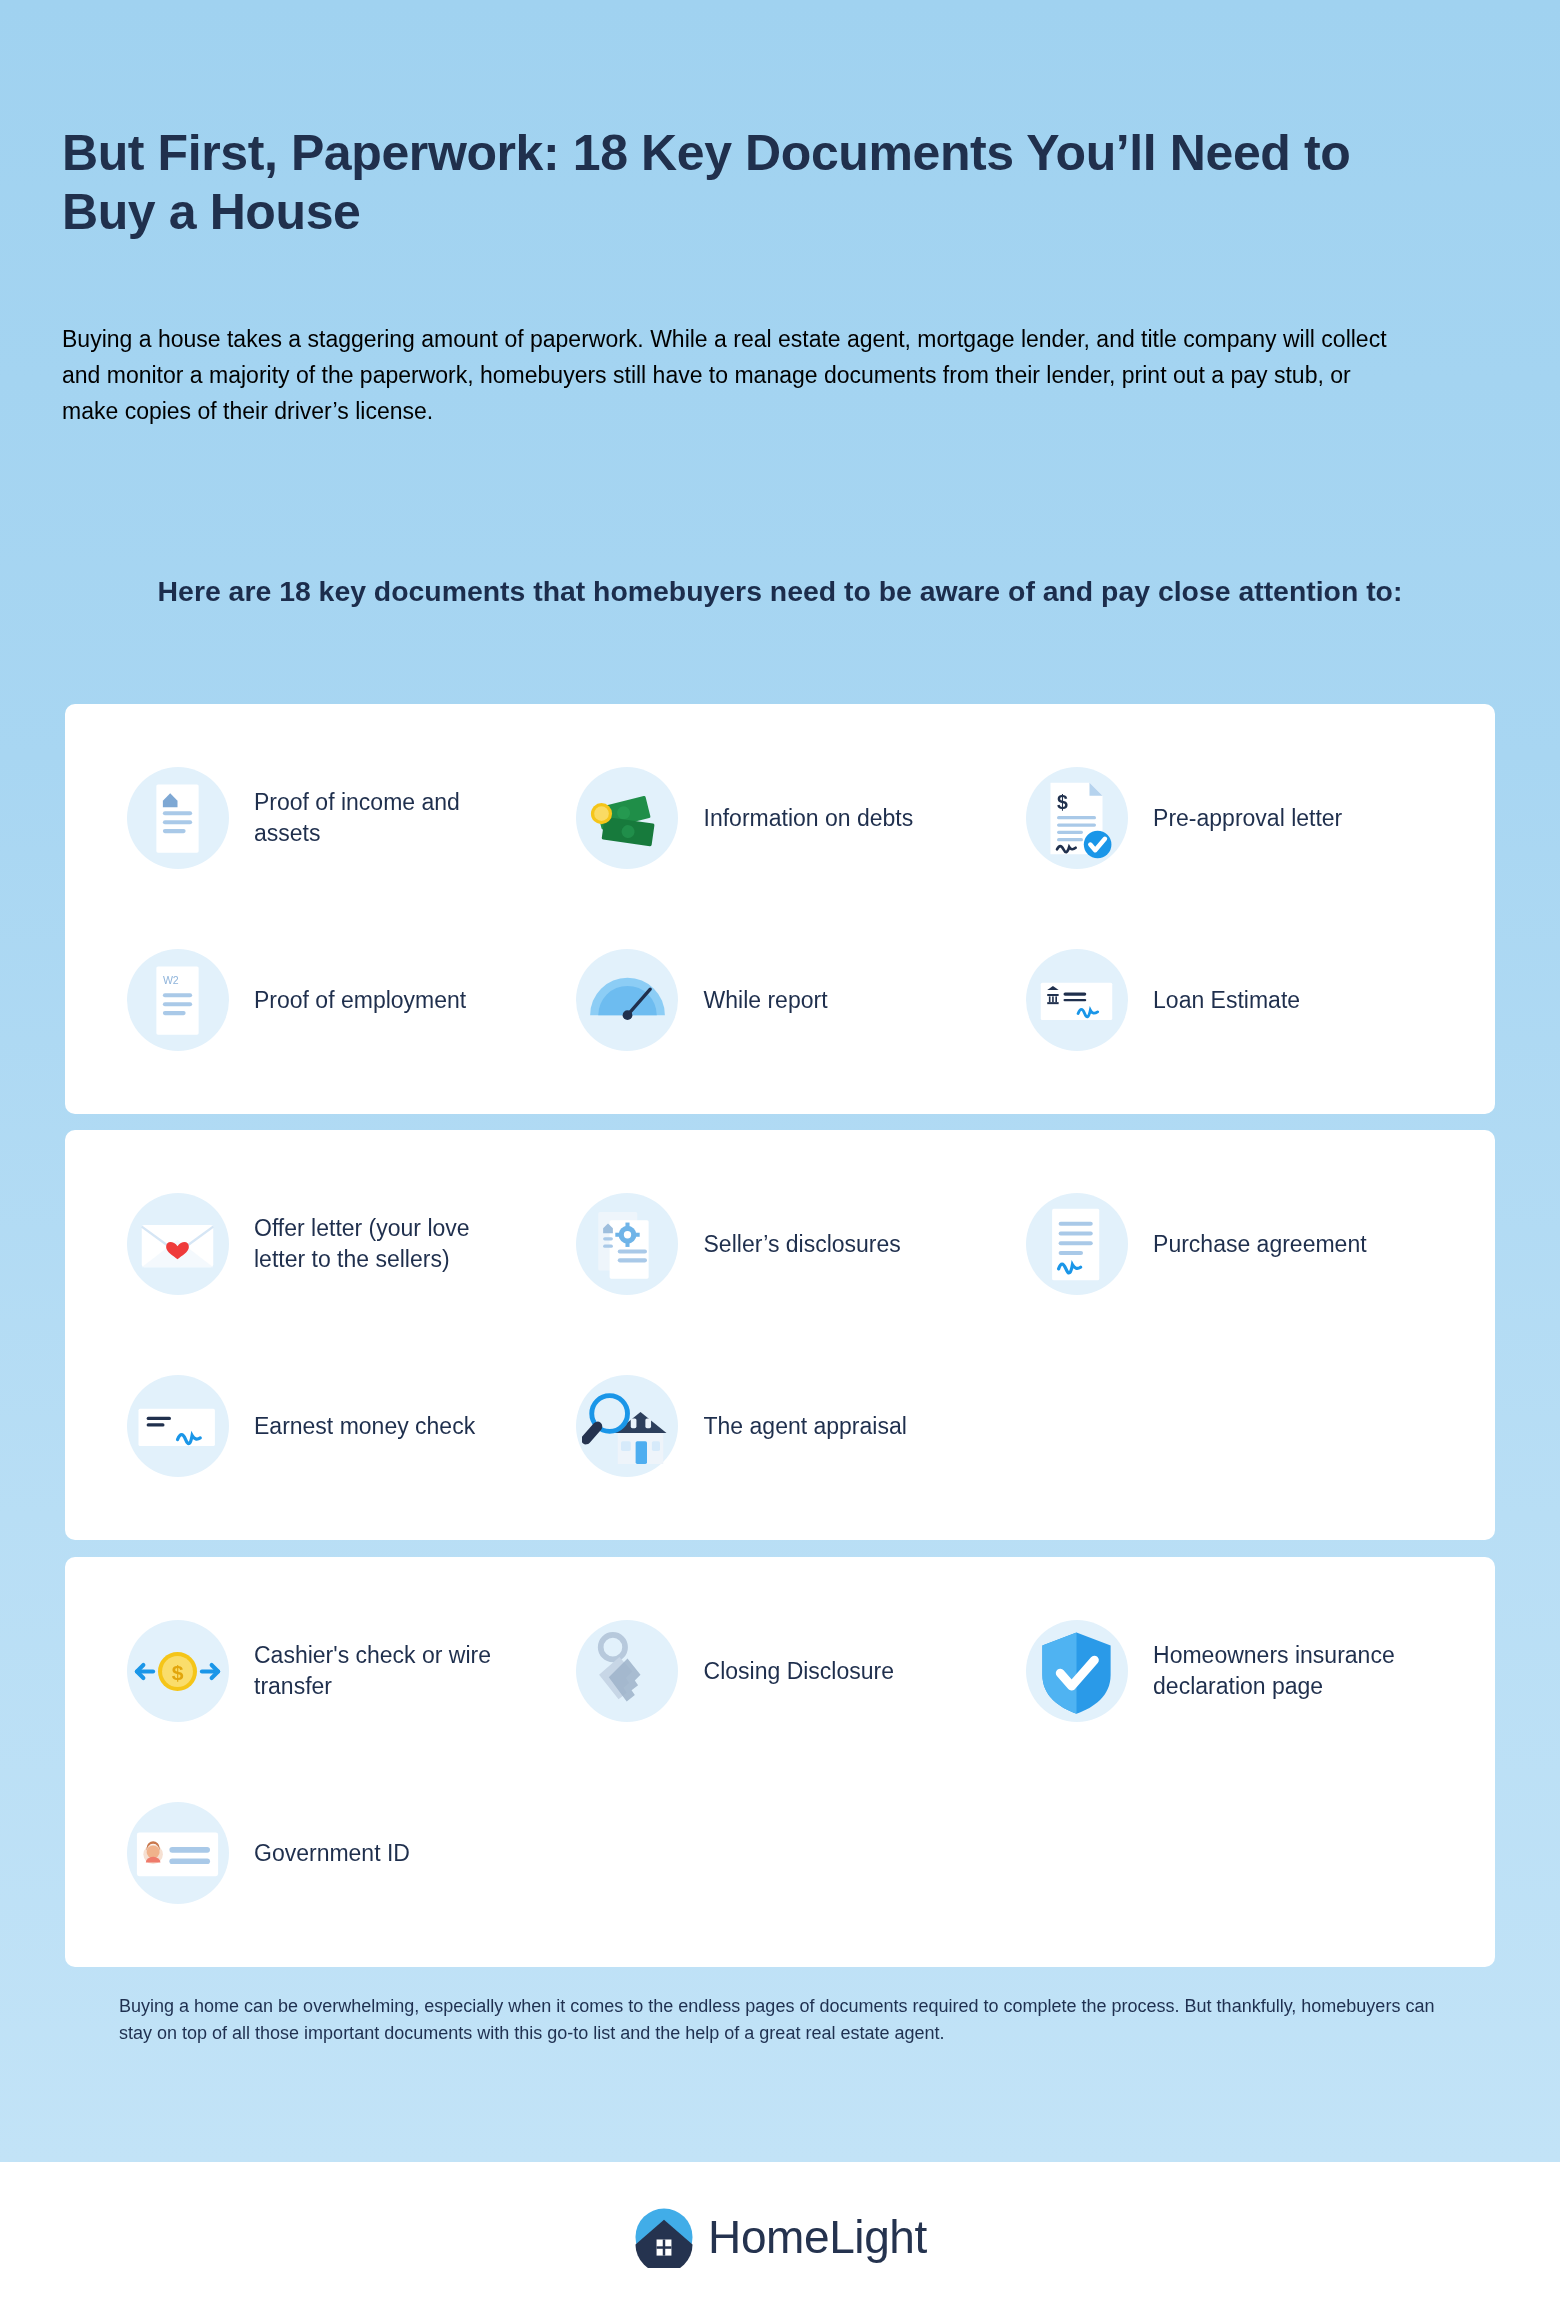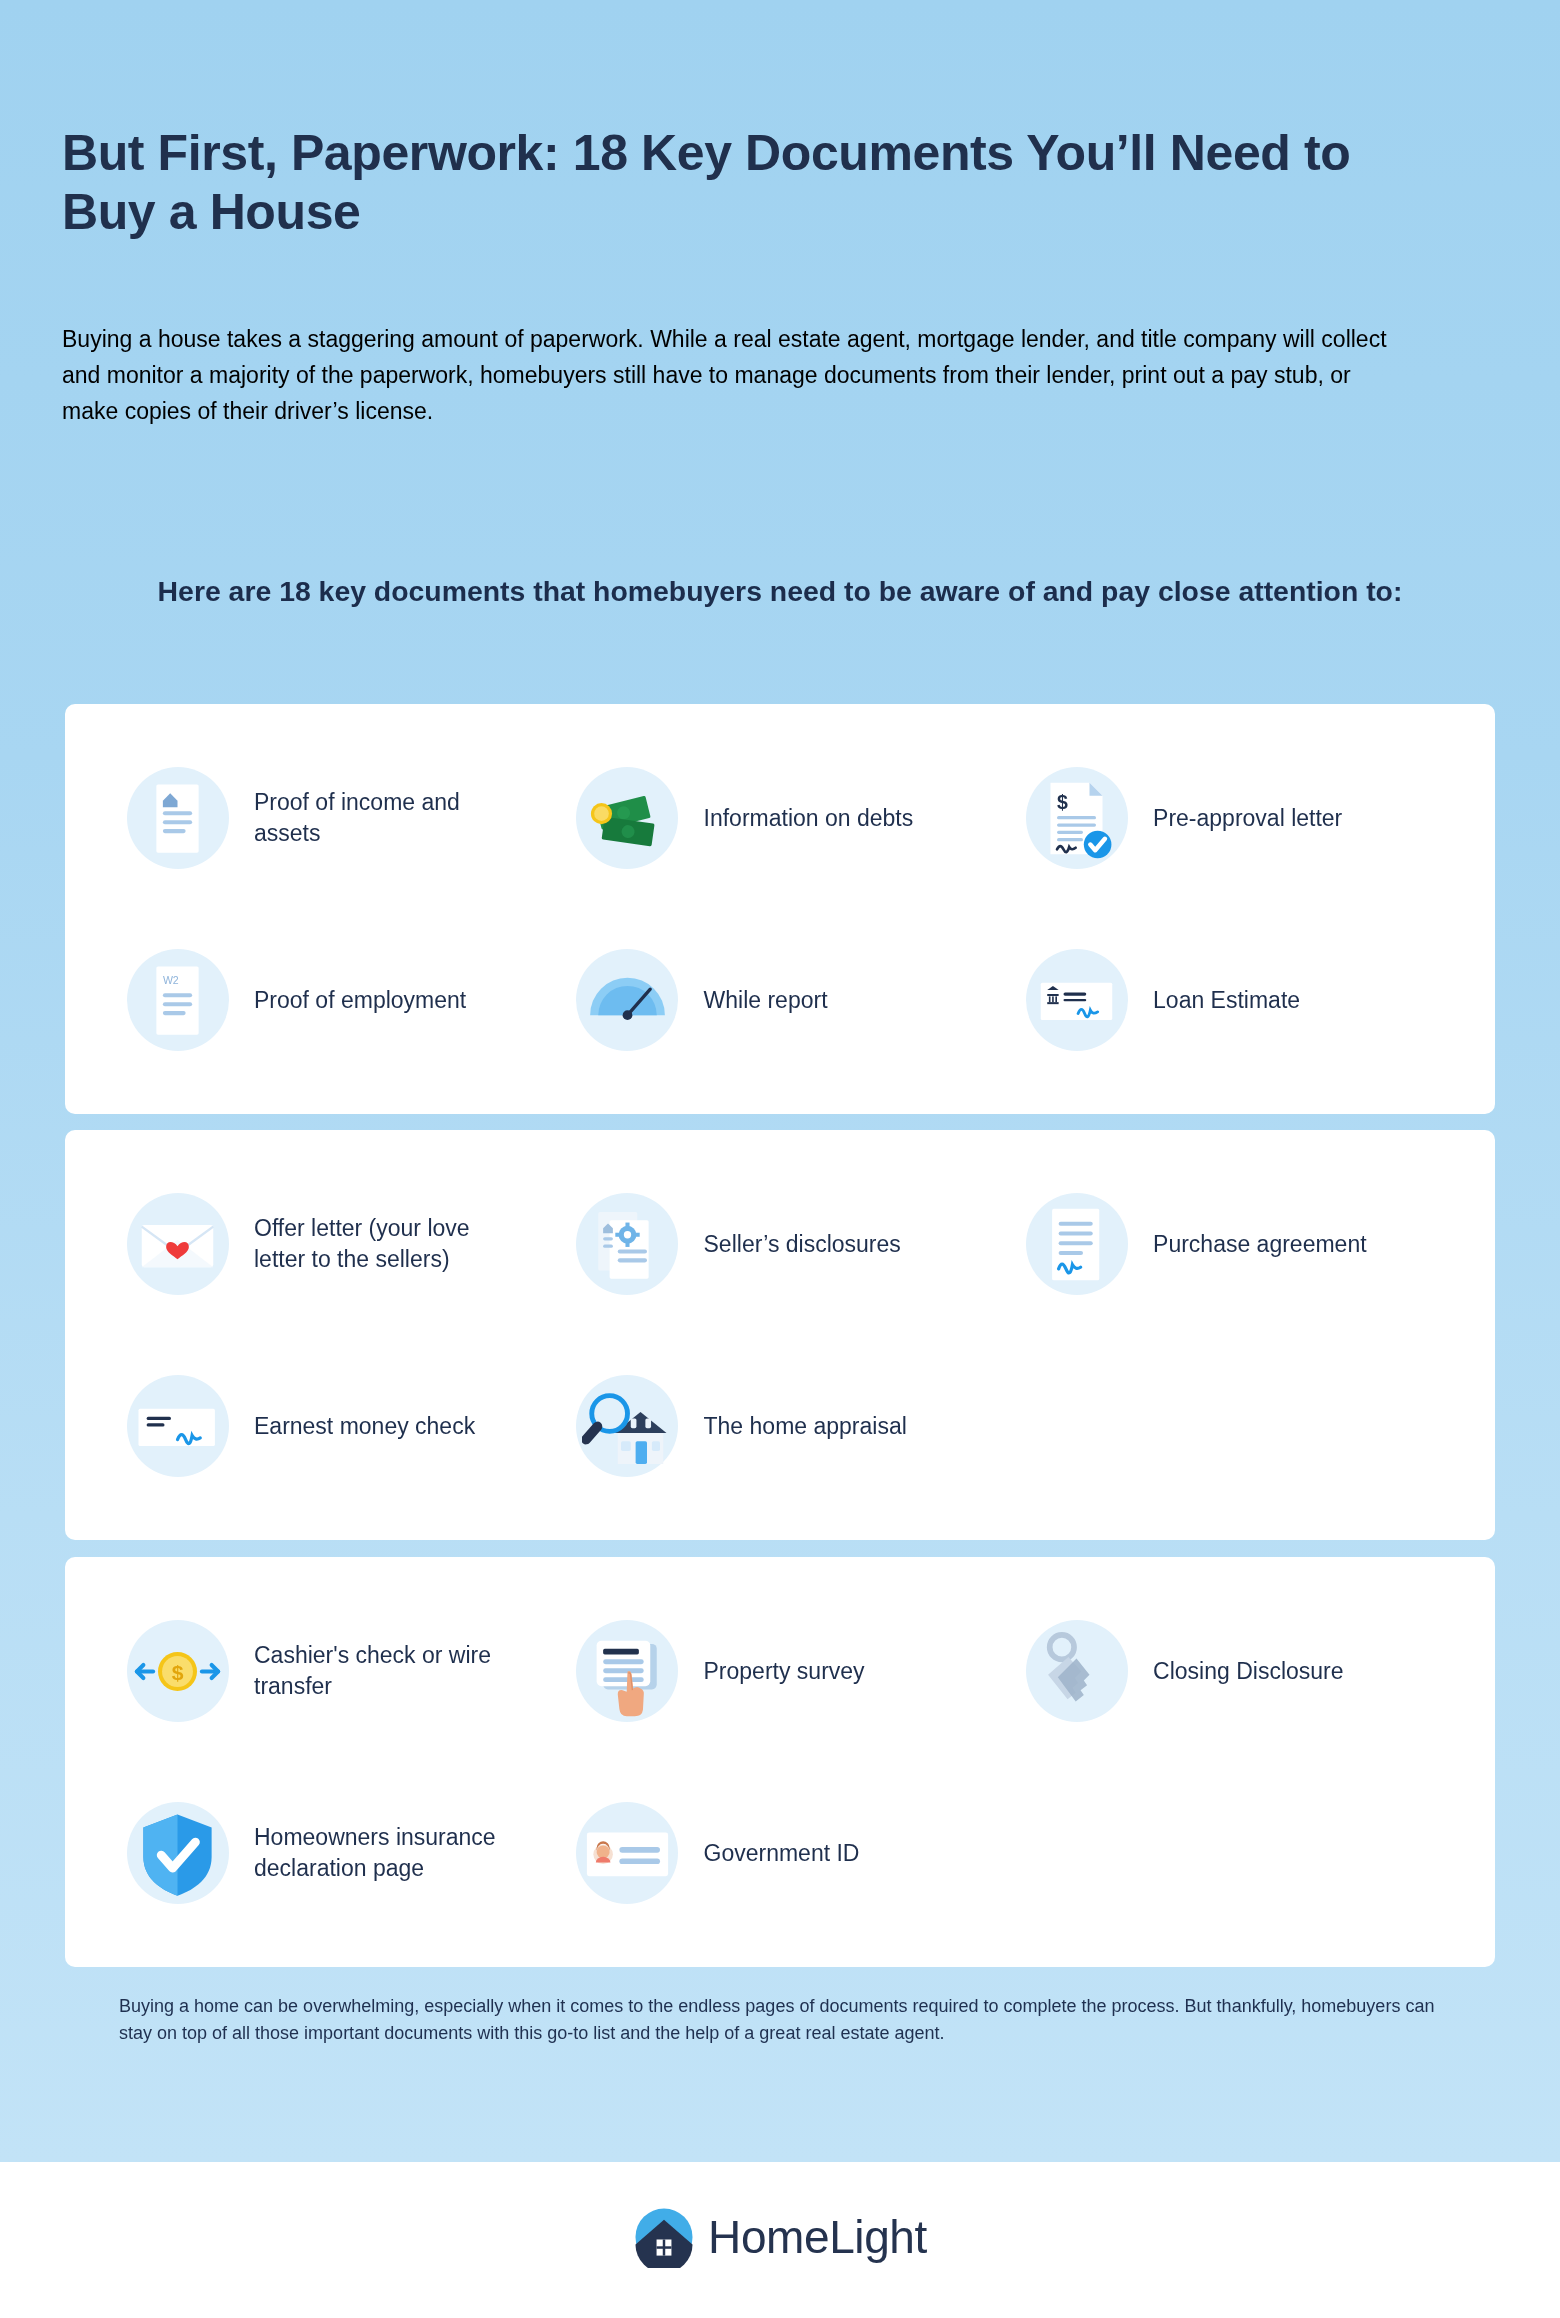--- a/index.html
+++ b/index.html
@@ -331,21 +331,21 @@
       <path d="M40 64 L72 38 L104 64z" fill="#2d3f5c"></path>
       <rect x="60" y="46" width="7" height="12" rx="2" fill="#e9f2fa"></rect>
       <rect x="78" y="46" width="7" height="12" rx="2" fill="#e9f2fa"></rect>
       <rect x="66" y="74" width="14" height="28" rx="2" fill="#4eaef0"></rect>
       <rect x="48" y="74" width="12" height="12" rx="2" fill="#d6eafa"></rect>
       <rect x="86" y="74" width="10" height="12" rx="2" fill="#d6eafa"></rect>
       <circle cx="34" cy="40" r="22" fill="none" stroke="#1a96e8" stroke-width="6"></circle>
       <line x1="19" y1="56" x2="5" y2="72" stroke="#25334f" stroke-width="12" stroke-linecap="round"></line>
     </svg></div>
             </div>
-            <div class="cell-label">The home appraisal</div>
+            <div class="cell-label">The agent appraisal</div>
           </div>
         </div>
     </div>
     <div class="card" id="card-2">
       <div class="grid">
           <div class="cell">
             <div class="icon-wrap">
               <div class="icon-bg"></div>
               <div class="icon-svg">
     <svg viewBox="0 0 112 112">
@@ -354,39 +354,20 @@
       <text x="56" y="66" text-anchor="middle" font-family="Liberation Sans, sans-serif" font-weight="bold" font-size="26" fill="#e2a50b">$</text>
       <g stroke="#1a96e8" stroke-width="5" fill="none" stroke-linecap="round" stroke-linejoin="round">
         <line x1="26" y1="56" x2="6" y2="56"></line>
                     <polyline points="14,48 6,56 14,64"></polyline>
         <line x1="86" y1="56" x2="106" y2="56"></line>
                     <polyline points="98,48 106,56 98,64"></polyline>
       </g>
     </svg></div>
             </div>
             <div class="cell-label">Cashier's check or wire transfer</div>
-          </div>
-          <div class="cell">
-            <div class="icon-wrap">
-              <div class="icon-bg"></div>
-              <div class="icon-svg">
-    <svg viewBox="0 0 112 112">
-      <rect x="26" y="22" width="66" height="56" rx="6" fill="#b6d2ea"></rect>
-      <rect x="18" y="18" width="66" height="56" rx="6" fill="#ffffff"></rect>
-      <rect x="26" y="28" width="44" height="7" rx="2" fill="#22324d"></rect>
-      <rect x="26" y="41" width="50" height="6" rx="3" fill="#a9c9e8"></rect>
-      <rect x="26" y="52" width="50" height="6" rx="3" fill="#a9c9e8"></rect>
-      <rect x="26" y="63" width="50" height="6" rx="3" fill="#a9c9e8"></rect>
-      <g fill="#f0a880">
-        <path d="M56 56 q4-2 5 3 l2 18 q5-4 9 0 q5 2 4 8 l-1 18 q-1 8-10 8 h-10 q-8 0-9-9 l-2-18 q0-6 6-5 l5 2 z"></path>
-      </g>
-      <path d="M57 58 q3-1 3 3 l2 18" stroke="#dd9069" stroke-width="1.5" fill="none"></path>
-    </svg></div>
-            </div>
-            <div class="cell-label">Property survey</div>
           </div>
           <div class="cell">
             <div class="icon-wrap">
               <div class="icon-bg"></div>
               <div class="icon-svg">
     <svg viewBox="0 0 112 112">
       <circle cx="38" cy="26" r="15" fill="none" stroke="#b7c9dc" stroke-width="7"></circle>
       <g fill="#c7d6e6">
         <path d="M46 38 l16 18 -8 8 4 6 -7 6 4 6 -10 8 -24-30z"></path>
       </g>

